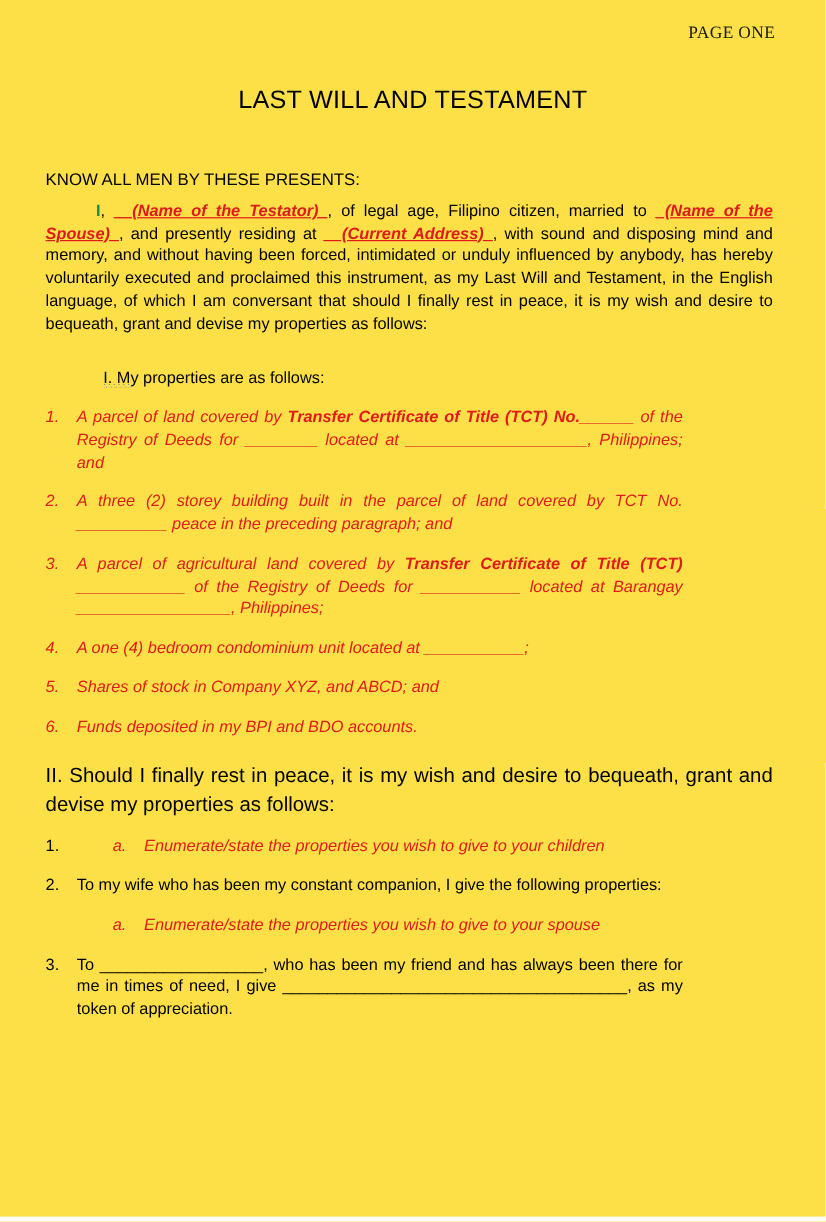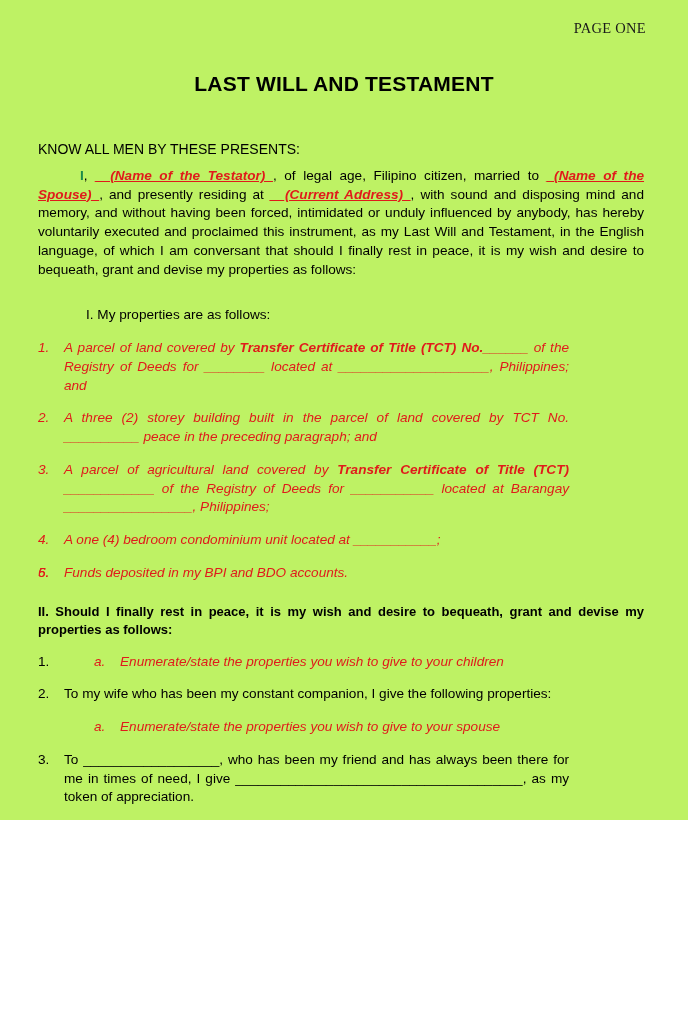--- a/index.html
+++ b/index.html
@@ -3,22 +3,22 @@
 <meta charset="utf-8">
 <style>
   html, body {
     margin: 0;
     padding: 0;
     background: #ffffff;
   }
   .page {
     position: relative;
     width: 688px;
-    height: 820px;
-    background: #bef264;
+    height: 1014px;
+    background: #fde047;
     font-family: "Liberation Sans", sans-serif;
     font-size: 13.5px;
     color: #000000;
     overflow: hidden;
     box-sizing: border-box;
   }
   .page-header {
     position: absolute;
     top: 20px;
     right: 42px;
@@ -27,21 +27,21 @@
     letter-spacing: 0.3px;
     color: #1a1a1a;
   }
   .doc-title {
     position: absolute;
     top: 72px;
     left: 0;
     width: 688px;
     text-align: center;
     font-size: 21px;
-    font-weight: bold;
+    font-weight: normal;
     letter-spacing: 0.2px;
     color: #000000;
   }
   .body-wrap {
     position: absolute;
     left: 38px;
     top: 140px;
     width: 606px;
   }
   p {
@@ -134,23 +134,22 @@
     font-style: italic;
   }
   .bold {
     font-weight: bold;
   }
   .sec2-para {
     margin-top: 20px;
     text-align: justify;
     text-align-last: left;
     line-height: 1.38;
-    font-size: 13px;
+    font-size: 17px;
     margin-left: 0;
-    font-weight: bold;
   }
   .blank {
     letter-spacing: 0px;
   }
   .stretch {
     text-align: justify;
     text-align-last: justify;
   }
 </style>
 </head>
@@ -182,21 +181,21 @@
 
       <li>
         <span class="marker red ital">3.</span><span class="red ital">A parcel of agricultural land covered by </span><span class="red ital bold">Transfer Certificate of Title (TCT)</span><span class="red ital blank"> ____________</span><span class="red ital"> of the Registry of Deeds for </span><span class="red ital blank">___________</span><span class="red ital"> located at Barangay </span><span class="red ital blank">_________________</span><span class="red ital">, Philippines;</span>
       </li>
 
       <li>
         <span class="marker red ital">4.</span><span class="red ital">A one (4) bedroom condominium unit located at </span><span class="red ital blank">___________</span><span class="red ital">;</span>
       </li>
 
       <li>
-        <span class="marker red ital">5.</span>
+        <span class="marker red ital">5.</span><span class="red ital">Shares of stock in Company XYZ, and ABCD; and</span>
       </li>
 
       <li>
         <span class="marker red ital">6.</span><span class="red ital">Funds deposited in my BPI and BDO accounts.</span>
       </li>
 
     </ol>
 
     <p class="sec2-para">II. Should I finally rest in peace, it is my wish and desire to bequeath, grant and devise my properties as follows:</p>
 

